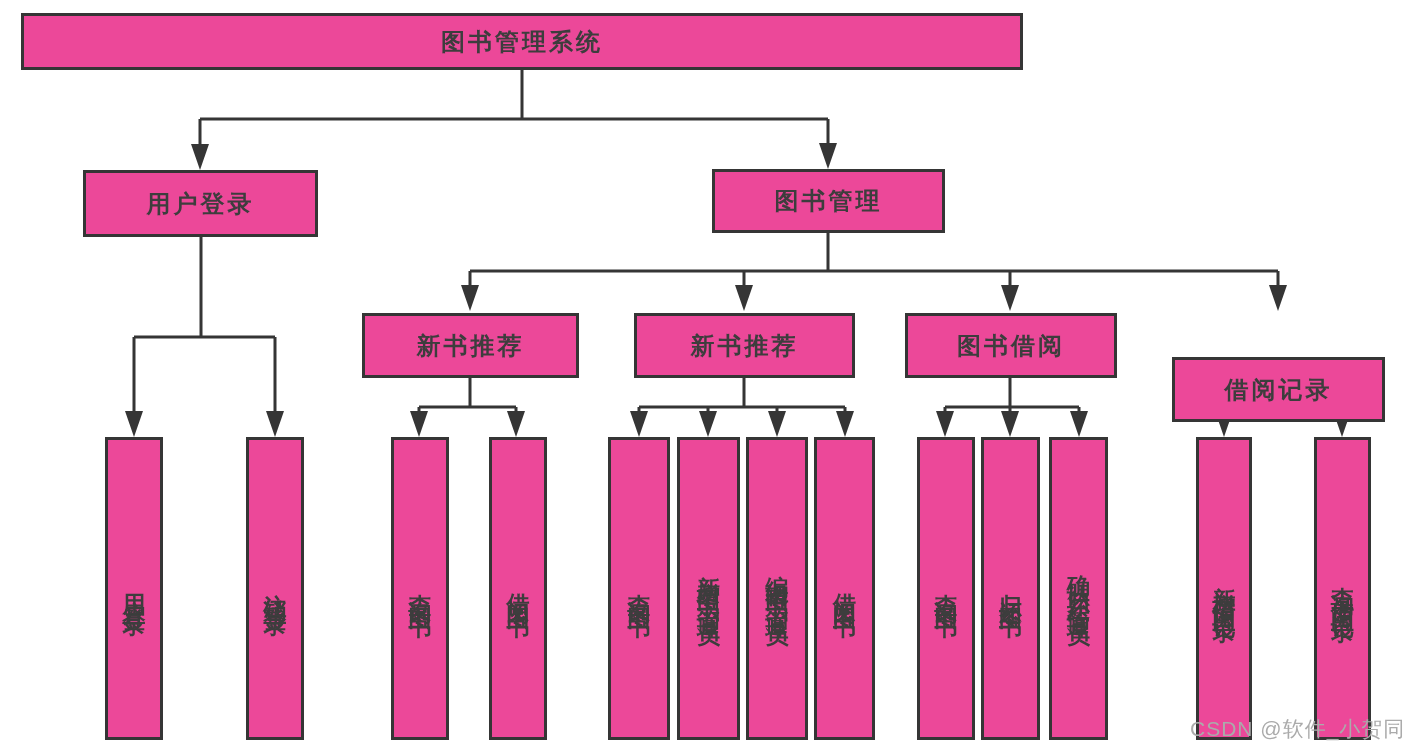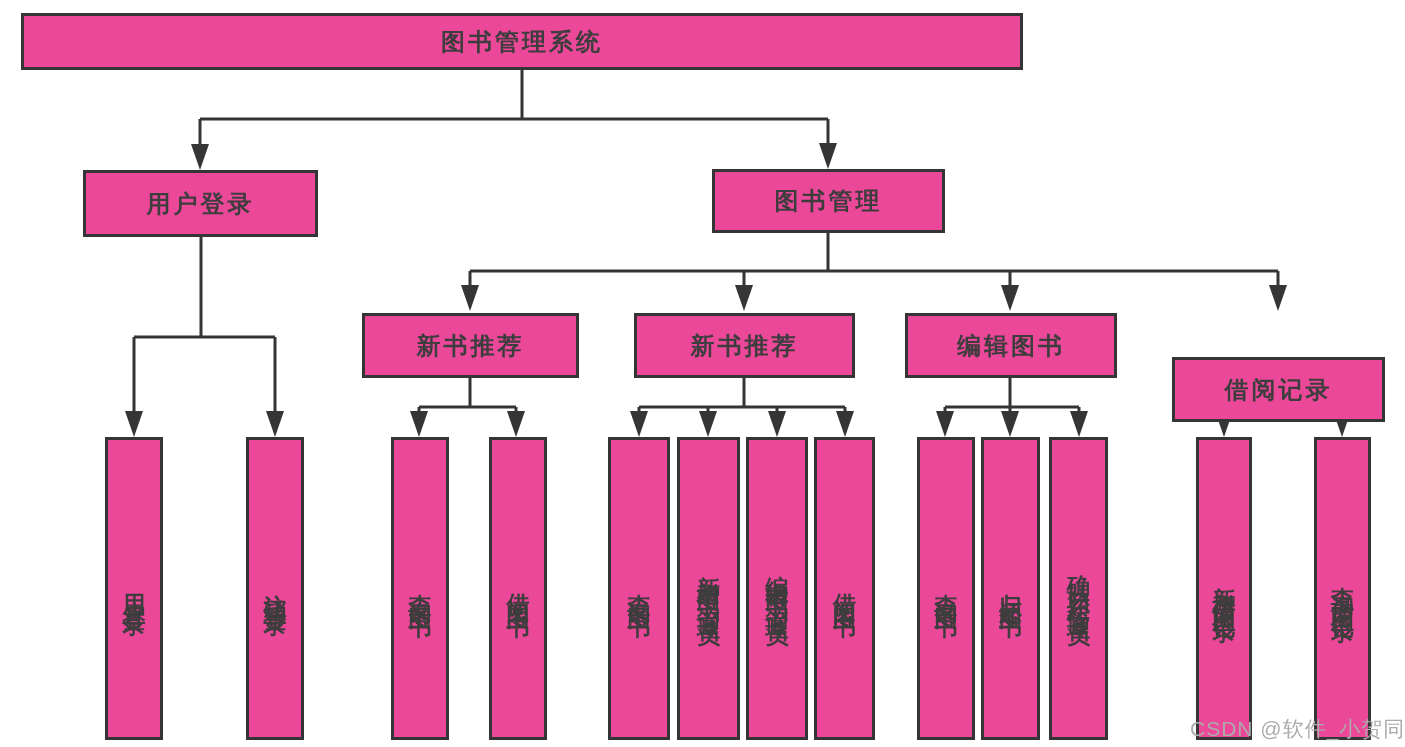--- a/index.html
+++ b/index.html
@@ -97,21 +97,21 @@
     <span class="h-label">图书管理</span>
   </div>
 
   <div class="node" style="left:362px;top:313px;width:217px;height:65px;">
     <span class="h-label">新书推荐</span>
   </div>
   <div class="node" style="left:634px;top:313px;width:221px;height:65px;">
     <span class="h-label">新书推荐</span>
   </div>
   <div class="node" style="left:905px;top:313px;width:212px;height:65px;">
-    <span class="h-label">编辑图书</span>
+    <span class="h-label">图书借阅</span>
   </div>
   <div class="node" style="left:1172px;top:313px;width:213px;height:65px;margin-top:44px;">
     <span class="h-label">借阅记录</span>
   </div>
 
   <div class="node leaf" style="left:105px;width:58px;">
     <span class="v-label">用户登录</span>
   </div>
   <div class="node leaf" style="left:246px;width:58px;">
     <span class="v-label">注销登录</span>

